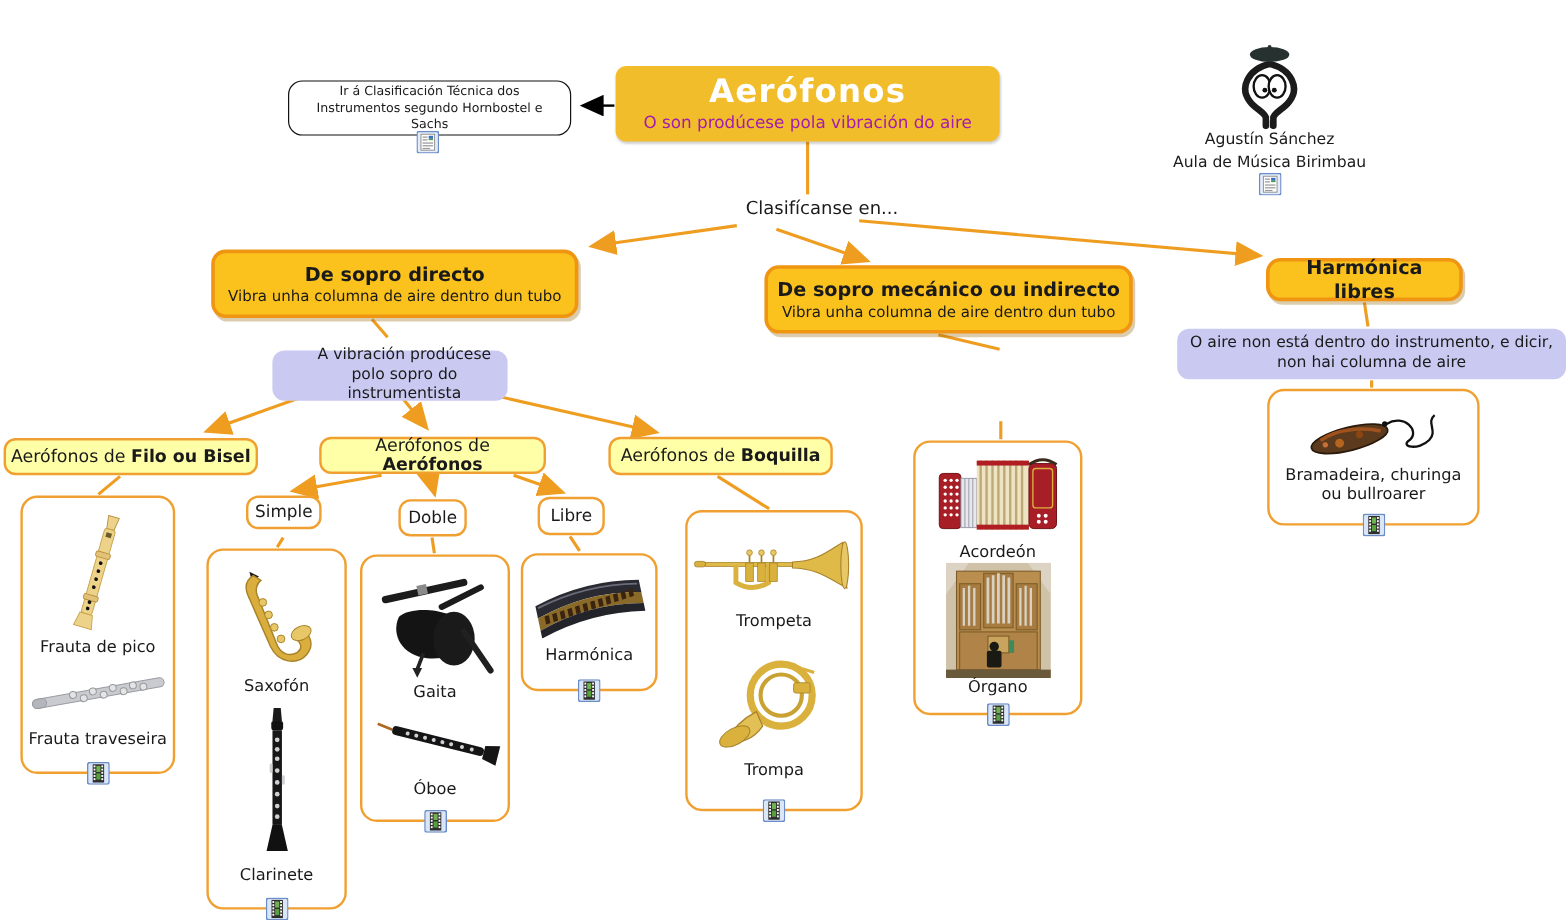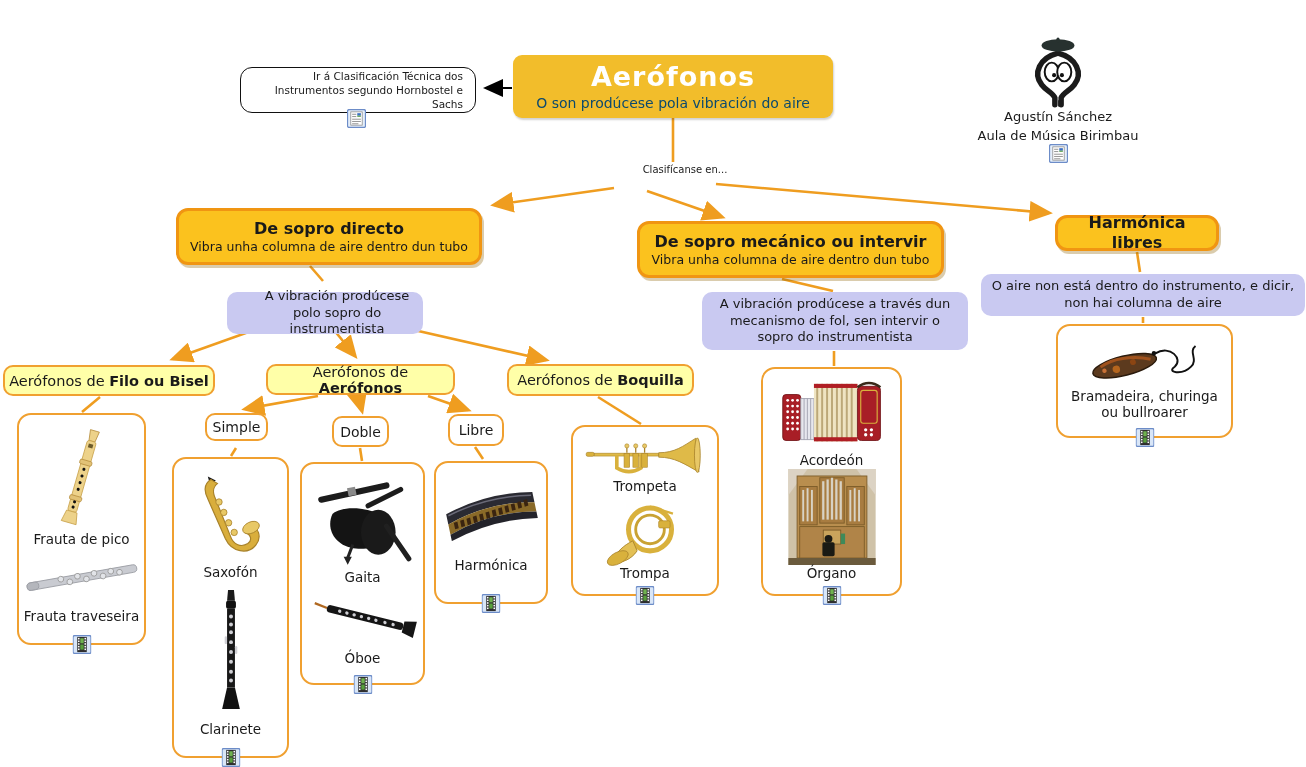--- a/index.html
+++ b/index.html
@@ -4,23 +4,23 @@
 <style>
   html,body{margin:0;padding:0;background:#fff;}
   .canvas{position:relative;width:1306px;height:767px;background:#fff;overflow:hidden;
           font-family:"DejaVu Sans",sans-serif;color:#1a1a1a;}
   .abs{position:absolute;box-sizing:border-box;}
   .wires{position:absolute;left:0;top:0;pointer-events:none;}
   .center{display:flex;flex-direction:column;align-items:center;justify-content:center;text-align:center;}
 
   .title-box{background:#F2BD2B;border-radius:9px;color:#fff;box-shadow:1px 2px 2px rgba(0,0,0,0.18);}
   .title-main{font-size:27px;font-weight:bold;letter-spacing:1px;line-height:1.1;}
-  .title-sub{font-size:14px;color:#0c4a6e;margin-top:3px;}
-
-  .note-box{background:#fff;border:1.6px solid #111;border-radius:12px;font-size:10.5px;line-height:1.35;padding:3px 12px;text-align:right;}
+  .title-sub{font-size:14px;color:#a21caf;margin-top:3px;}
+
+  .note-box{background:#fff;border:1.6px solid #111;border-radius:12px;font-size:10.5px;line-height:1.35;padding:3px 12px;}
 
   .gold-box{background:#FBC21E;border:3px solid #F09512;border-radius:12px;
             box-shadow:2px 3px 0 rgba(150,110,20,0.35);padding:2px 6px;}
   .gold-title{font-size:16px;font-weight:bold;line-height:1.25;}
   .gold-sub{font-size:12.5px;line-height:1.2;}
 
   .purple-box{background:#C9C9F1;border-radius:10px;font-size:13px;line-height:1.3;padding:3px 8px;}
 
   .cat-box{background:#FFFFA8;border:2px solid #F0A030;border-radius:10px;font-size:14.5px;padding:2px 4px;}
   .b{font-weight:bold;}
@@ -29,21 +29,21 @@
 
   .card{background:#fff;border:2px solid #F0A030;border-radius:14px;
         display:flex;flex-direction:column;align-items:center;justify-content:space-evenly;
         padding:4px 3px 12px;}
   .ilabel{font-size:13.5px;line-height:1.15;text-align:center;}
 
   .icon-btn{position:absolute;width:19px;height:19px;cursor:pointer;}
   .card .icon-btn{left:50%;bottom:-11px;transform:translateX(-50%);}
 
   .credit-text{font-size:13px;line-height:1.45;text-align:center;}
-  .classify{font-size:10px;text-align:center;}
+  .classify{font-size:15px;text-align:center;}
 </style>
 </head>
 <body>
 
 <div class="canvas">
 
   <svg width="0" height="0" style="position:absolute" aria-hidden="true">
     <defs>
       <symbol id="sym-film" viewBox="0 0 20 20">
         <rect x="0.5" y="0.5" width="19" height="19" rx="2" fill="#D9E6F7" stroke="#6C8CC8" stroke-width="1.4"></rect>
@@ -149,25 +149,22 @@
 
   <div class="abs gold-box center" style="left:176px;top:208px;width:306px;height:57px;">
     <div class="gold-title">De sopro directo</div>
     <div class="gold-sub">Vibra unha columna de aire dentro dun tubo</div>
   </div>
   <div class="abs purple-box center" style="left:227px;top:292px;width:196px;height:42px;padding-left:32px;">
     <span>A vibración prodúcese polo sopro do instrumentista</span>
   </div>
 
   <div class="abs gold-box center" style="left:637px;top:221px;width:307px;height:57px;">
-    <div class="gold-title">De sopro mecánico ou intervir</div>
+    <div class="gold-title">De sopro mecánico ou indirecto</div>
     <div class="gold-sub">Vibra unha columna de aire dentro dun tubo</div>
-  </div>
-  <div class="abs purple-box center" style="left:702px;top:292px;width:266px;height:58px;">
-    <span>A vibración prodúcese a través dun mecanismo de fol, sen intervir o sopro do instrumentista</span>
   </div>
 
   <div class="abs gold-box center" style="left:1055px;top:215px;width:164px;height:36px;">
     <div class="gold-title">Harmónica libres</div>
   </div>
   <div class="abs cat-box center" style="left:3px;top:365px;width:212px;height:31px;">
     <span><span>Aerófonos de </span><span class="b">Filo ou Bisel</span></span>
   </div>
 
   <div class="abs purple-box center" style="left:981px;top:274px;width:324px;height:42px;">
@@ -289,21 +286,21 @@
             <circle cx="93" cy="29" r="1.8"></circle>
         </g>
       </g>
     </svg>
     <div class="ilabel">Óboe</div>
     <svg class="icon-btn">
         <use href="#sym-film"></use>
       </svg>
   </div>
 
-  <div class="abs card" style="left:434px;top:461px;width:114px;height:143px;">
+  <div class="abs card" style="left:434px;top:461px;width:114px;height:115px;">
     <svg width="104" height="58" viewBox="0 0 110 55">
       <g transform="rotate(-12 55 27)">
         <path d="M8,20 Q55,6 102,16 L102,27 Q55,16 8,31 Z" fill="#2A2A32"></path>
         <path d="M10,22 Q55,10 100,19" stroke="#6A6A78" stroke-width="1.6" fill="none"></path>
         <path d="M8,31 Q55,16 102,27 L102,37 Q55,27 8,42 Z" fill="#8A6A28"></path>
         <g fill="#3A2410">
           <rect x="14" y="32" width="4" height="7" transform="skewY(-6)"></rect>
           <rect x="21" y="32" width="4" height="7" transform="skewY(-6)"></rect>
           <rect x="28" y="32" width="4" height="7" transform="skewY(-6)"></rect>
           <rect x="35" y="32" width="4" height="7" transform="skewY(-6)"></rect>
@@ -318,21 +315,21 @@
         </g>
         <path d="M8,42 Q55,27 102,37 L102,44 Q55,35 8,49 Z" fill="#23232A"></path>
       </g>
     </svg>
     <div class="ilabel">Harmónica</div>
     <svg class="icon-btn">
         <use href="#sym-film"></use>
       </svg>
   </div>
 
-  <div class="abs card" style="left:571px;top:425px;width:148px;height:171px;justify-content:center;">
+  <div class="abs card" style="left:571px;top:425px;width:148px;height:251px;">
     <svg width="136" height="58" viewBox="0 0 150 60">
       <rect x="2" y="26.5" width="10" height="5" rx="2" fill="#D9B13C" stroke="#A8822A" stroke-width="0.8"></rect>
       <rect x="12" y="27.5" width="80" height="3.6" fill="#DFBA48" stroke="#A8822A" stroke-width="0.7"></rect>
       <path d="M92,27 C112,27 122,19 138,9 L142,51 C124,41 112,32.5 92,32.5 Z" fill="#DFBA48" stroke="#A8822A" stroke-width="1"></path>
       <ellipse cx="140" cy="30" rx="3.6" ry="21.5" fill="#E8C866" stroke="#A8822A"></ellipse>
       <path d="M40,30 L40,46 Q55,55 70,46 L70,30" stroke="#D9B13C" stroke-width="4.5" fill="none"></path>
       <g>
         <rect x="49" y="28" width="7" height="17" fill="#D9B13C" stroke="#A8822A" stroke-width="0.7"></rect>
         <rect x="60" y="28" width="7" height="17" fill="#D9B13C" stroke="#A8822A" stroke-width="0.7"></rect>
         <rect x="71" y="28" width="7" height="17" fill="#D9B13C" stroke="#A8822A" stroke-width="0.7"></rect>

